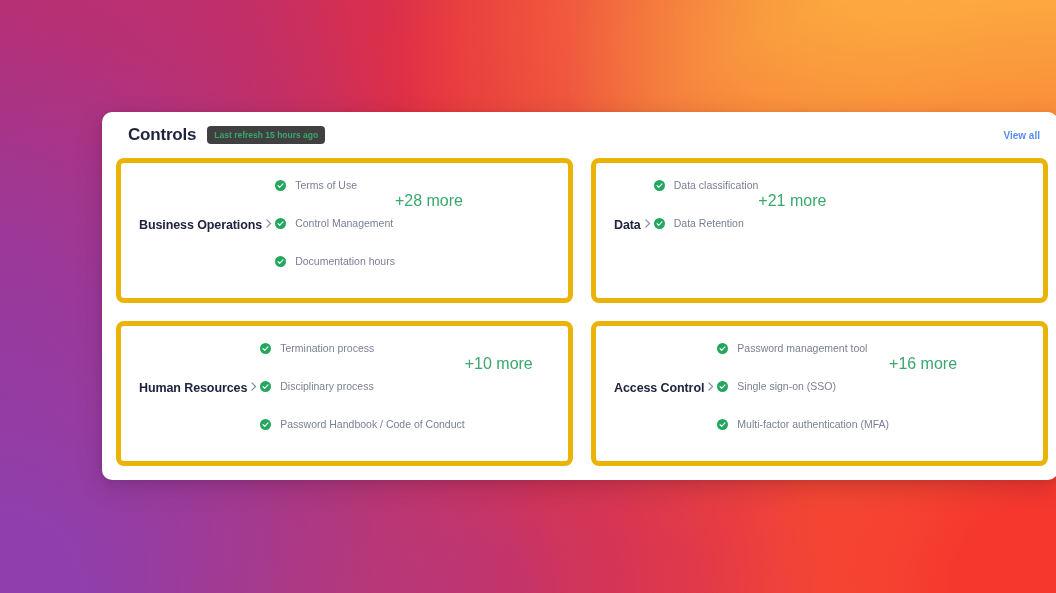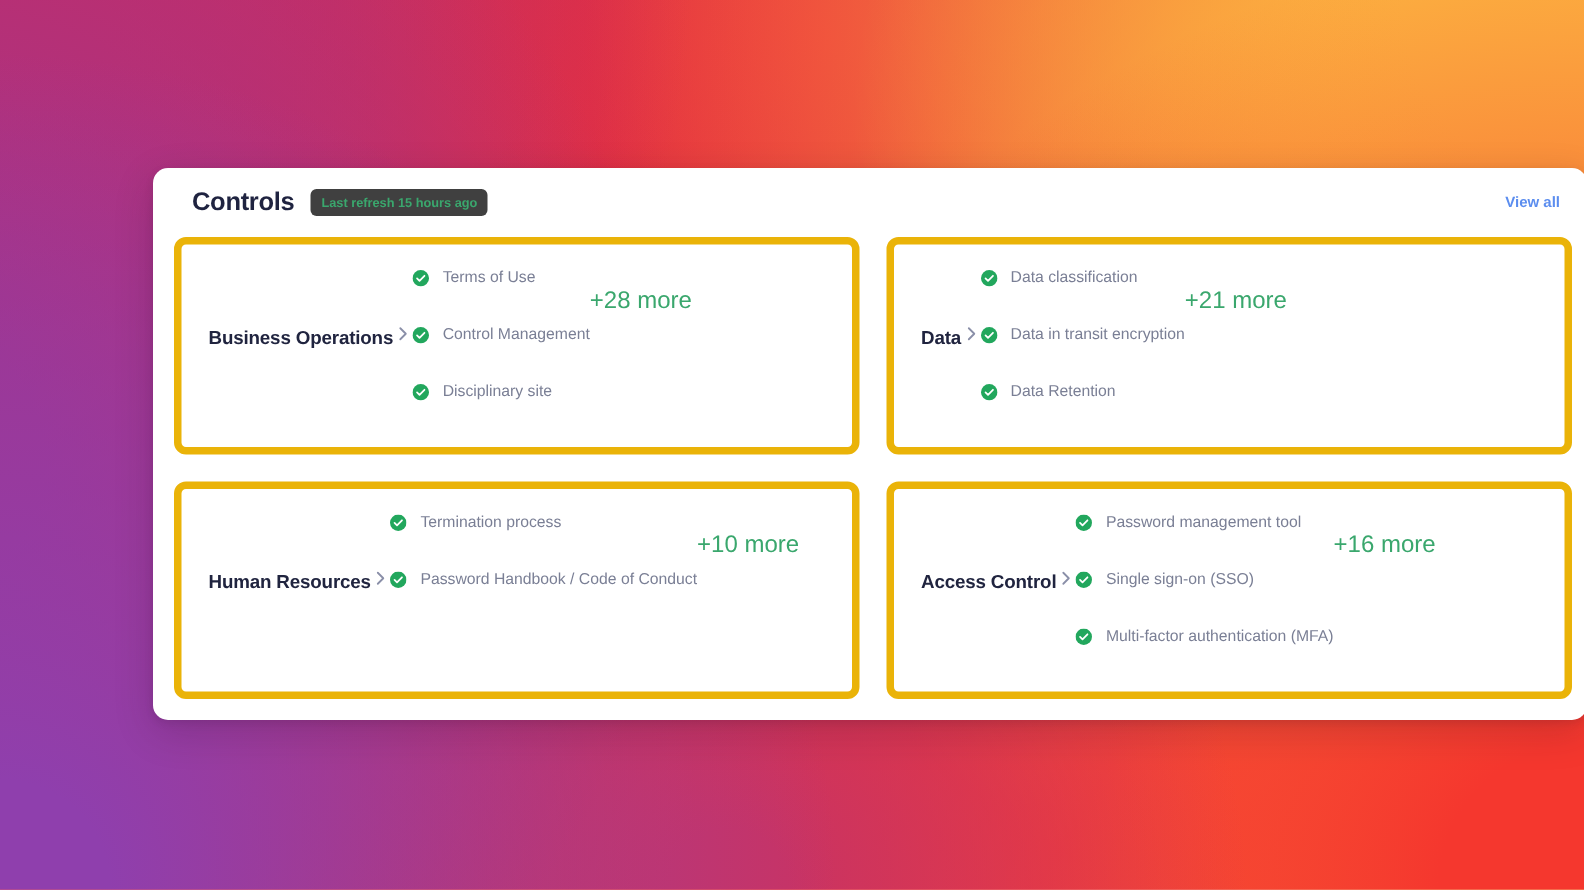--- a/index.html
+++ b/index.html
@@ -187,21 +187,21 @@
           </span>
           <span>Control Management</span>
         </li>
         <li class="item">
           <span class="check-icon">
             <svg width="11" height="11" viewBox="0 0 16 16">
                 <circle cx="8" cy="8" r="8" fill="#22a75d"></circle>
                 <path d="M4.4 8.2L6.8 10.6L11.6 5.6" stroke="#fff" stroke-width="1.7" fill="none" stroke-linecap="round" stroke-linejoin="round"></path>
               </svg>
           </span>
-          <span>Disciplinary site</span>
+          <span>Documentation hours</span>
         </li>
       </ul>
       <a class="more-link">+28 more</a>
     </div>
 
     <div class="card">
       <div class="card-head">
         <span class="card-title">Data</span>
         <span class="chevron">
           <svg width="13" height="13" viewBox="0 0 16 16" fill="none">
@@ -219,29 +219,20 @@
           </span>
           <span>Data classification</span>
         </li>
         <li class="item">
           <span class="check-icon">
             <svg width="11" height="11" viewBox="0 0 16 16">
                 <circle cx="8" cy="8" r="8" fill="#22a75d"></circle>
                 <path d="M4.4 8.2L6.8 10.6L11.6 5.6" stroke="#fff" stroke-width="1.7" fill="none" stroke-linecap="round" stroke-linejoin="round"></path>
               </svg>
           </span>
-          <span>Data in transit encryption</span>
-        </li>
-        <li class="item">
-          <span class="check-icon">
-            <svg width="11" height="11" viewBox="0 0 16 16">
-                <circle cx="8" cy="8" r="8" fill="#22a75d"></circle>
-                <path d="M4.4 8.2L6.8 10.6L11.6 5.6" stroke="#fff" stroke-width="1.7" fill="none" stroke-linecap="round" stroke-linejoin="round"></path>
-              </svg>
-          </span>
           <span>Data Retention</span>
         </li>
       </ul>
       <a class="more-link">+21 more</a>
     </div>
 
     <div class="card">
       <div class="card-head">
         <span class="card-title">Human Resources</span>
         <span class="chevron">
@@ -260,20 +251,29 @@
           </span>
           <span>Termination process</span>
         </li>
         <li class="item">
           <span class="check-icon">
             <svg width="11" height="11" viewBox="0 0 16 16">
                 <circle cx="8" cy="8" r="8" fill="#22a75d"></circle>
                 <path d="M4.4 8.2L6.8 10.6L11.6 5.6" stroke="#fff" stroke-width="1.7" fill="none" stroke-linecap="round" stroke-linejoin="round"></path>
               </svg>
           </span>
+          <span>Disciplinary process</span>
+        </li>
+        <li class="item">
+          <span class="check-icon">
+            <svg width="11" height="11" viewBox="0 0 16 16">
+                <circle cx="8" cy="8" r="8" fill="#22a75d"></circle>
+                <path d="M4.4 8.2L6.8 10.6L11.6 5.6" stroke="#fff" stroke-width="1.7" fill="none" stroke-linecap="round" stroke-linejoin="round"></path>
+              </svg>
+          </span>
           <span>Password Handbook / Code of Conduct</span>
         </li>
       </ul>
       <a class="more-link">+10 more</a>
     </div>
 
     <div class="card">
       <div class="card-head">
         <span class="card-title">Access Control</span>
         <span class="chevron">

